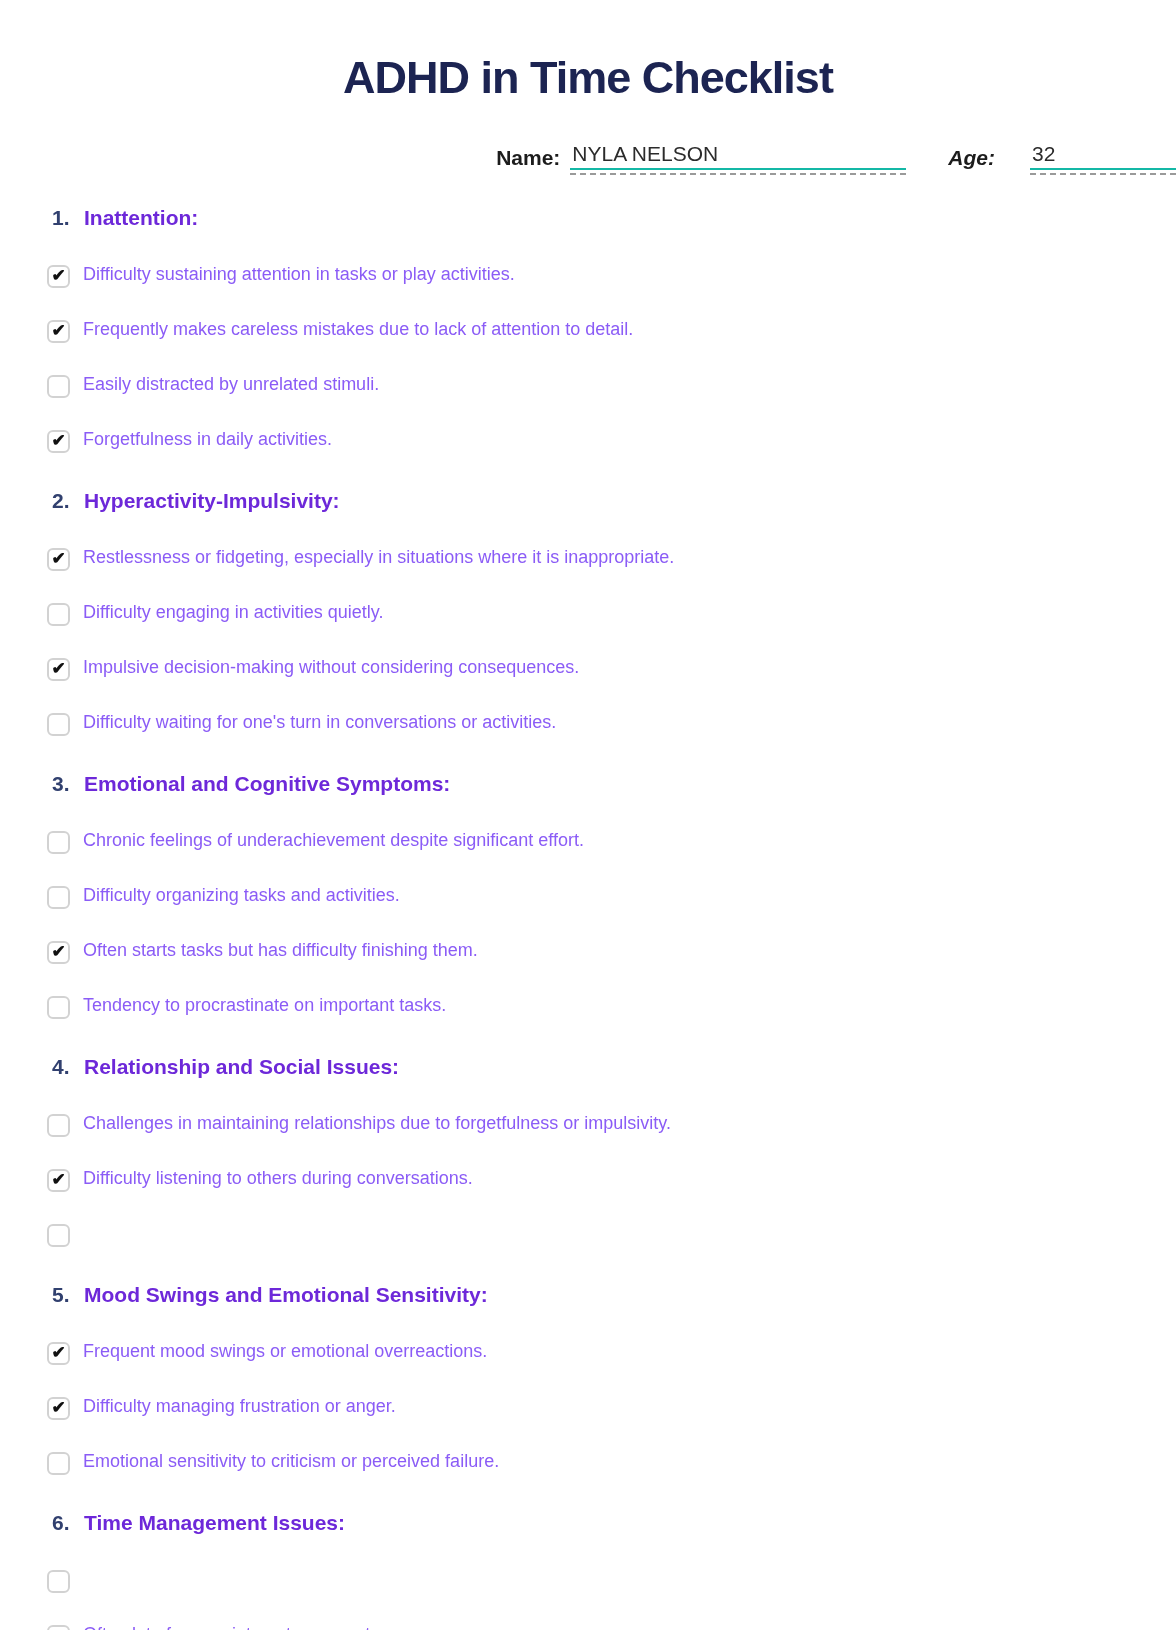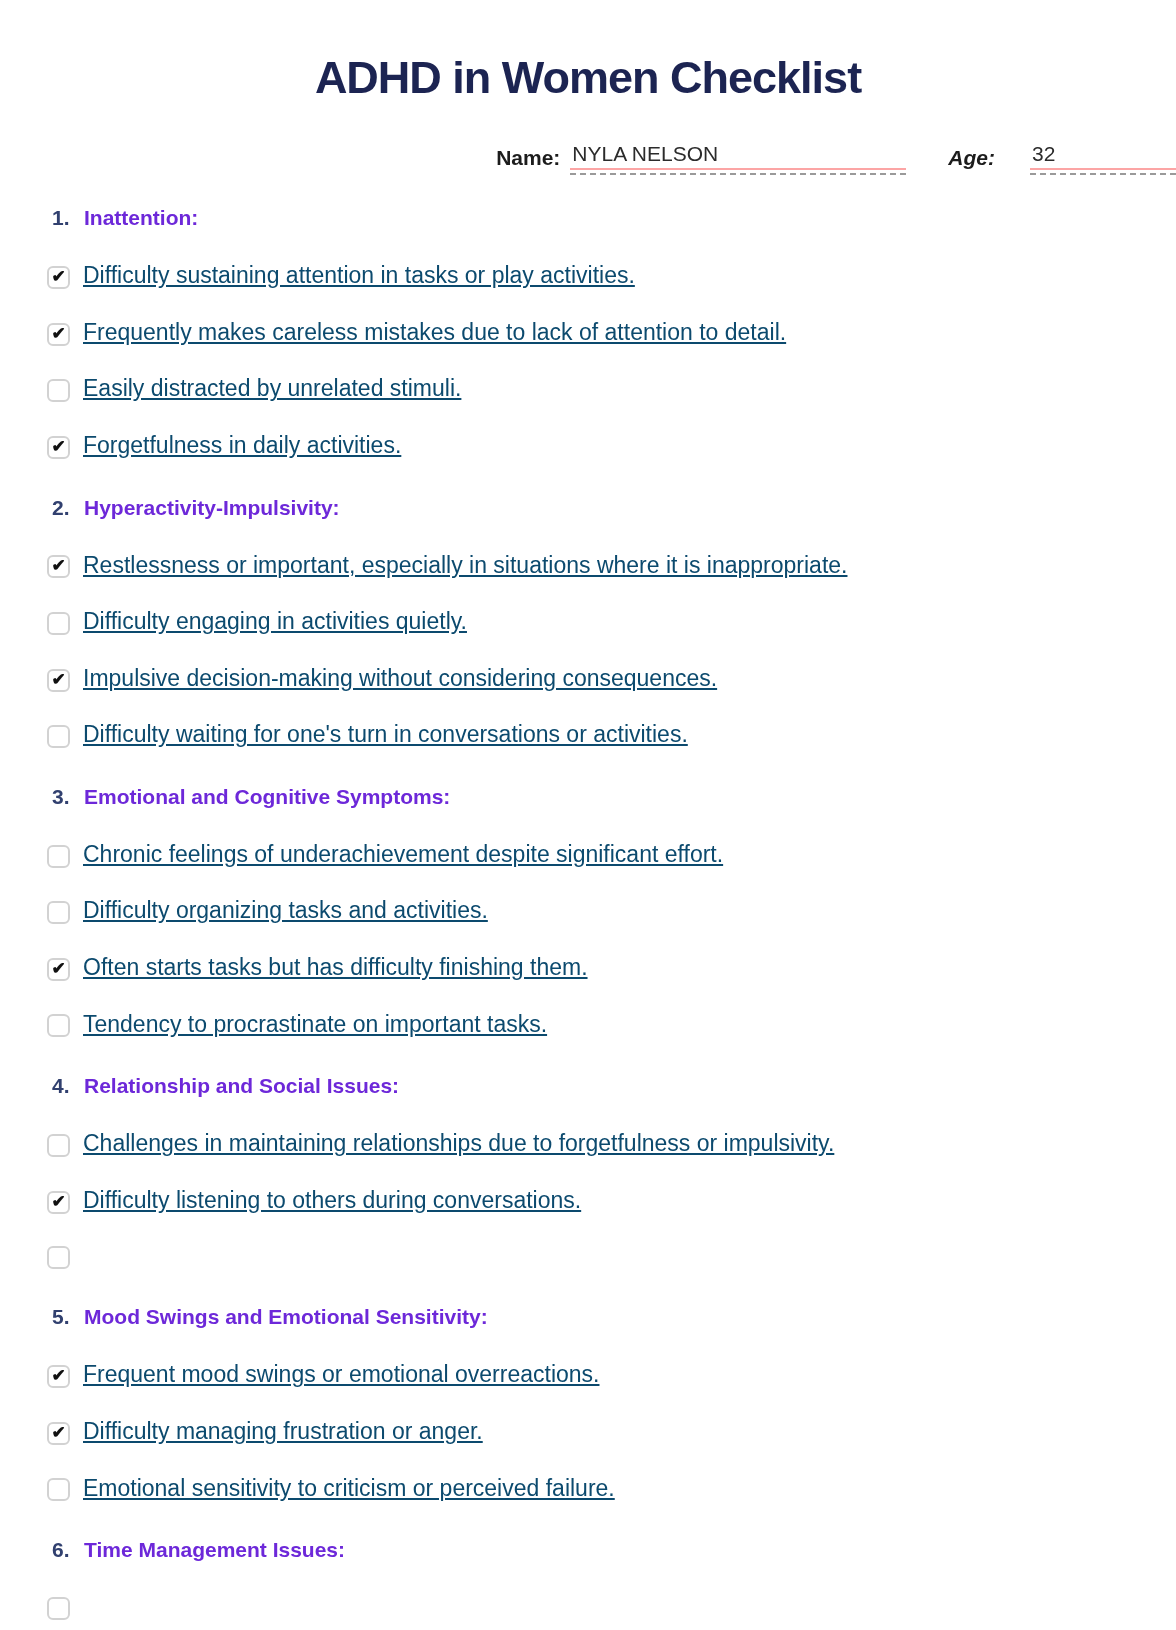--- a/index.html
+++ b/index.html
@@ -38,21 +38,21 @@
     justify-content: flex-end;
   }
   .field-label {
     font-weight: bold;
     color: #1c1c1c;
     margin-right: 10px;
   }
   .fill-field {
     position: relative;
     display: inline-block;
-    border-bottom: 2px solid #fca5a5;
+    border-bottom: 2px solid #14b8a6;
     color: #2b2b2b;
     font-size: 21px;
     padding: 0 4px 2px 2px;
     line-height: 1.15;
   }
   .fill-field::after {
     content: "";
     position: absolute;
     left: 0;
     right: 0;
@@ -104,32 +104,31 @@
     cursor: pointer;
   }
   .checkbox .check-glyph {
     font-size: 17px;
     font-weight: bold;
     color: #111111;
     line-height: 1;
     transform: translateY(-1px);
   }
   .item-label {
-    font-size: 23px;
-    color: #0c4a6e;
+    font-size: 18px;
+    color: #8b5cf6;
     line-height: 1.2;
-    text-decoration: underline;
   }
 </style>
 </head>
 <body>
 
 <div class="page">
 
-  <h1 class="doc-title">ADHD in Women Checklist</h1>
+  <h1 class="doc-title">ADHD in Time Checklist</h1>
 
   <div class="name-row">
     <span class="field-label">Name:</span>
     <span class="fill-field name">NYLA NELSON</span>
     <span class="age-group field-label">Age:</span>
     <span class="fill-field age">32</span>
   </div>
 
   <div class="checklist" id="checklist-root">
   <div class="section">
@@ -171,21 +170,21 @@
   <div class="section">
     <div class="section-heading">
       <span class="section-number">2.</span>
       <span class="section-title">Hyperactivity-Impulsivity:</span>
     </div>
     <div class="items">
   <div class="check-item">
     <span class="checkbox checked">
       <span class="check-glyph">✔</span>
     </span>
-    <span class="item-label">Restlessness or important, especially in situations where it is inappropriate.</span>
+    <span class="item-label">Restlessness or fidgeting, especially in situations where it is inappropriate.</span>
   </div>
 
   <div class="check-item">
     <span class="checkbox">
       
     </span>
     <span class="item-label">Difficulty engaging in activities quietly.</span>
   </div>
 
   <div class="check-item">

